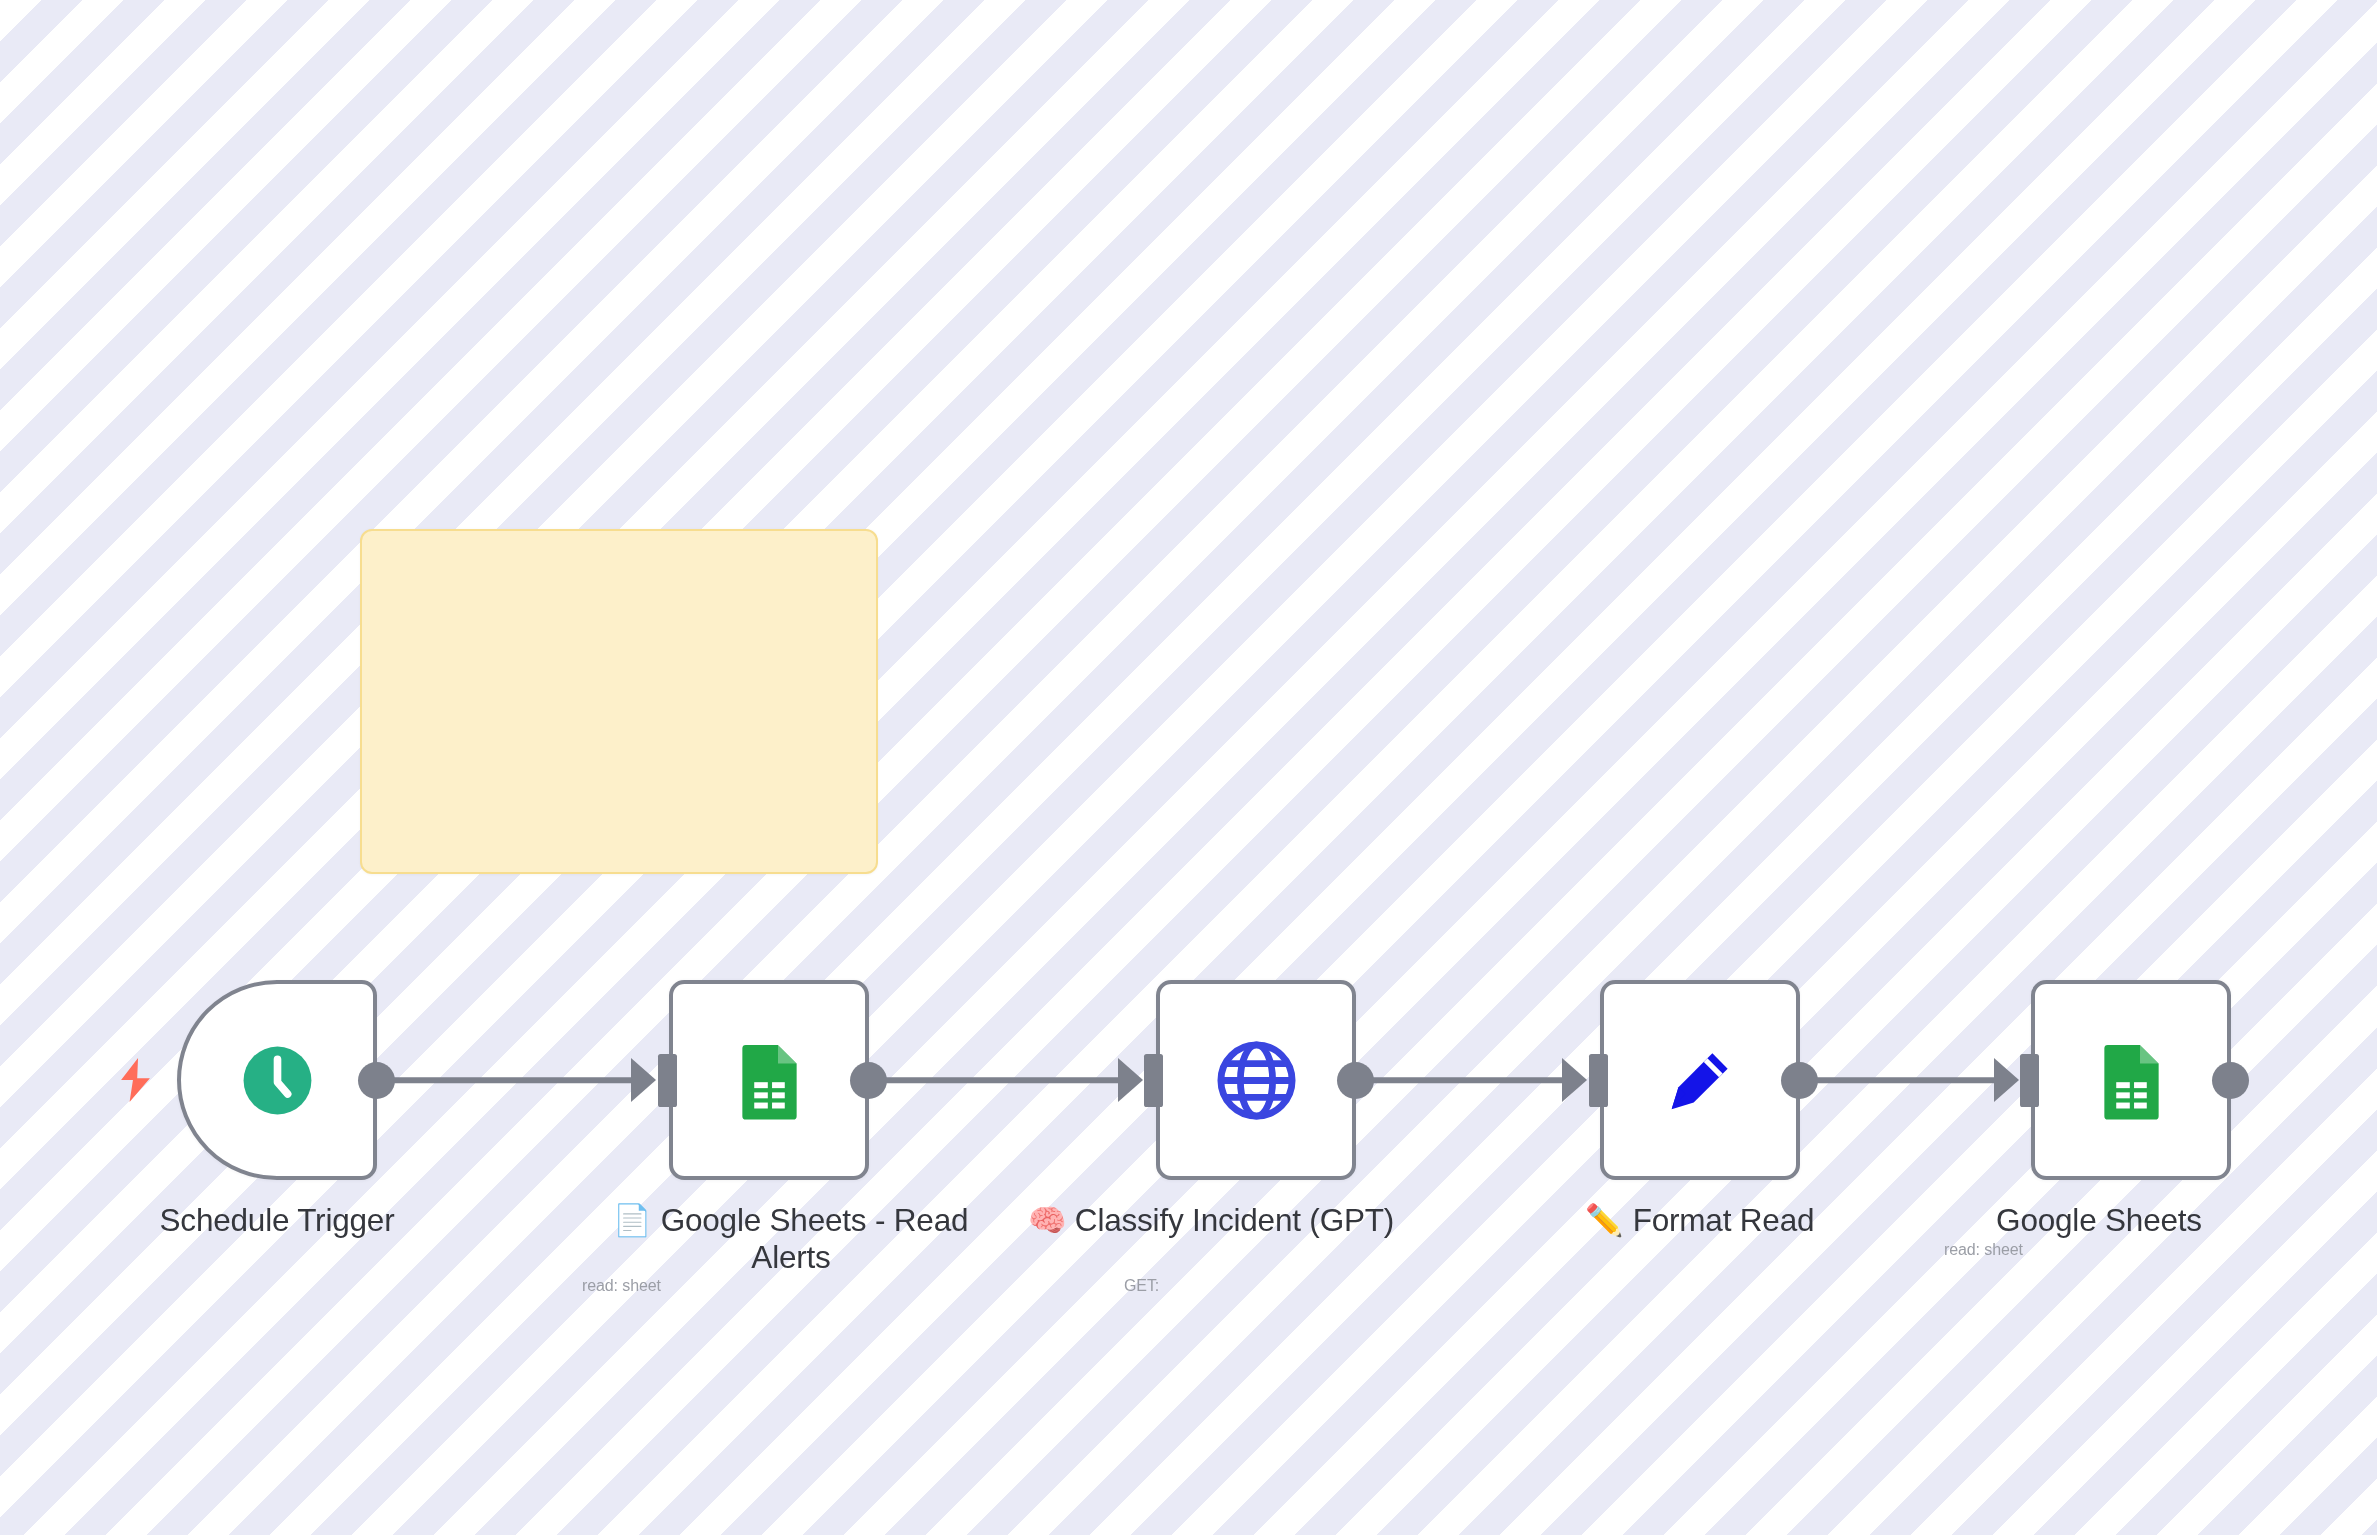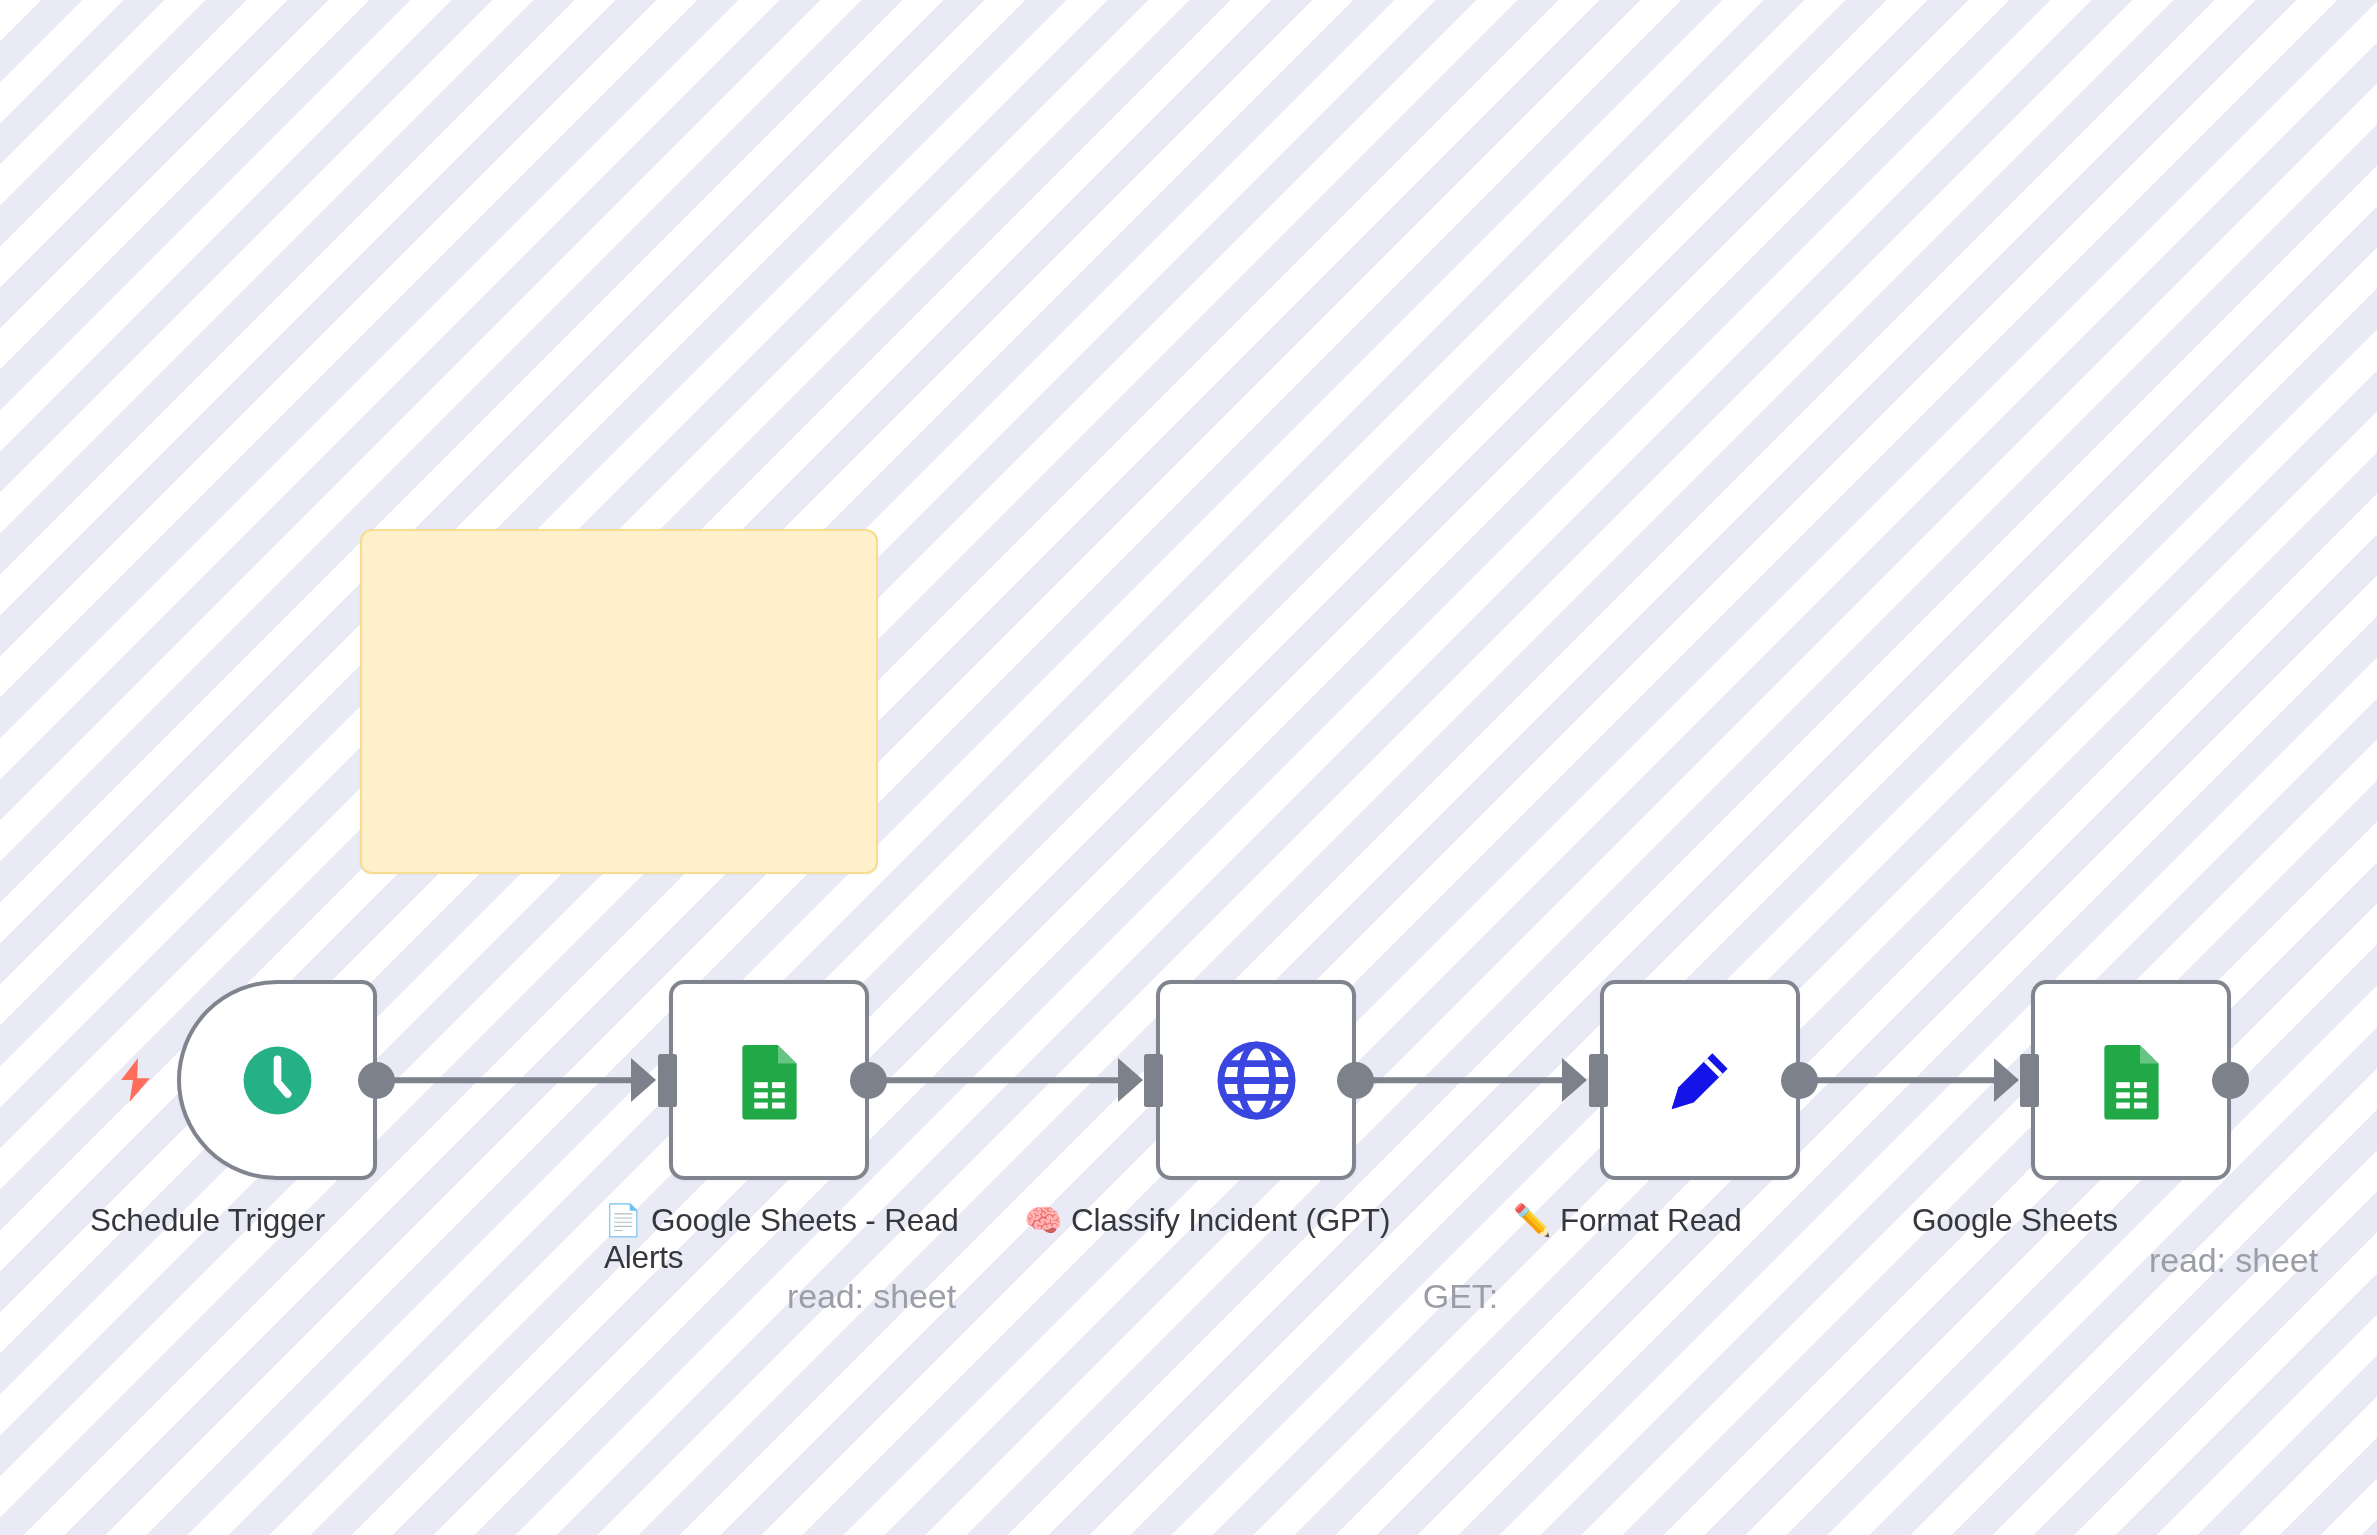--- a/index.html
+++ b/index.html
@@ -102,30 +102,31 @@
     height: 0;
     border-top: 22px solid transparent;
     border-bottom: 22px solid transparent;
     border-left: 25.5px solid #7d818c;
   }
 
   
   .node-label {
     position: absolute;
     width: 374px;
+    text-align: center;
     font-size: 31.5px;
     line-height: 1.17;
     color: #35373d;
     letter-spacing: -0.2px;
   }
   .node-sublabel {
     position: absolute;
     width: 374px;
-    text-align: right;
-    font-size: 34px;
+    text-align: left;
+    font-size: 16px;
     color: #9b9ea6;
     letter-spacing: -0.1px;
   }
   .emoji {
     font-size: 31px;
   }
 </style>
 </head>
 <body>
 

